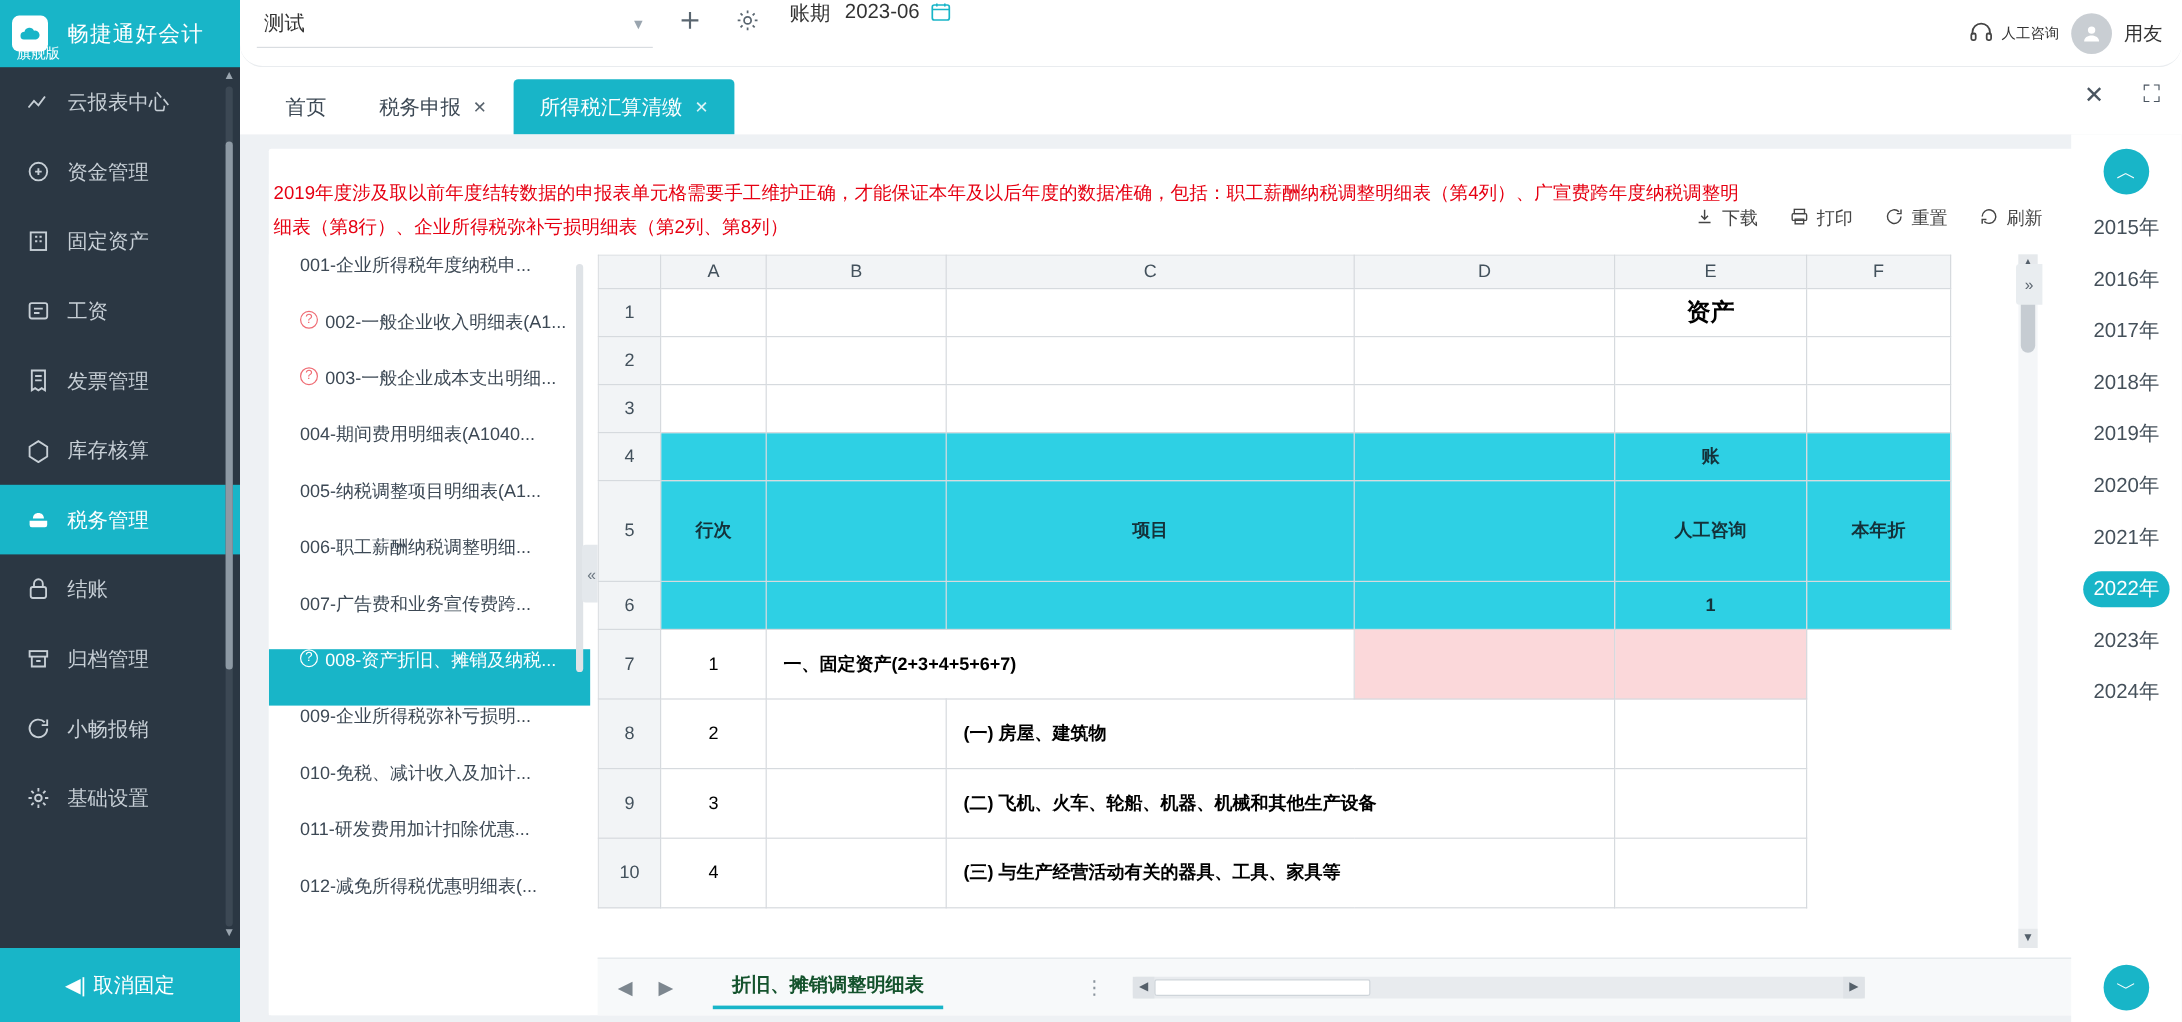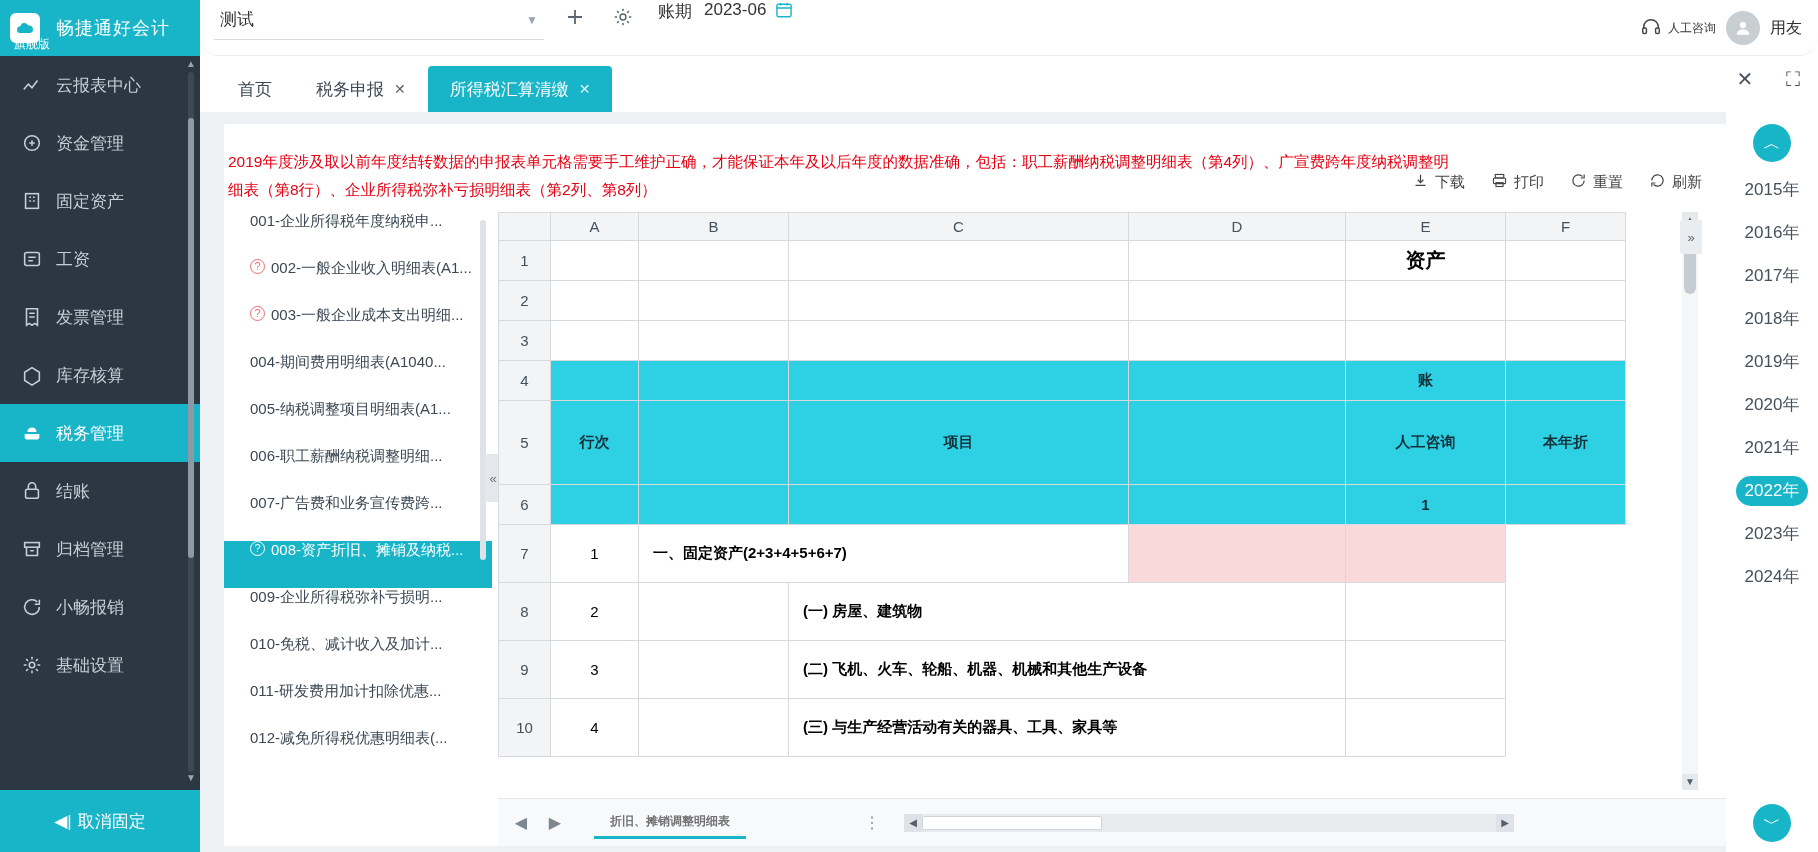--- a/index.html
+++ b/index.html
@@ -147,21 +147,21 @@
   .vscroll .vthumb { position: absolute; top: 14px; left: 2px; width: 12px; height: 68px; background: #c6ccd2; border-radius: 6px; }
   .vscroll .vup, .vscroll .vdn { position: absolute; left: 0; width: 16px; height: 16px; background: #e6e9ec; color: #54606b; font-size: 10px; text-align: center; line-height: 16px; }
   .vscroll .vup { top: 0; } .vscroll .vdn { bottom: 0; }
 
   .sheet-footer {
     position: absolute; left: 274px; right: 0; bottom: 0; height: 48px; background: #f7f9fa;
     border-top: 1px solid #e2e6ea; display: flex; align-items: center; gap: 8px; padding-left: 10px;
   }
   .nav-arrow { width: 26px; height: 26px; display: flex; align-items: center; justify-content: center; color: #7d878f; cursor: pointer; }
   .sheet-tab {
-    margin-left: 18px; padding: 6px 16px; font-size: 12px; font-weight: bold; color: #737373;
+    margin-left: 18px; padding: 6px 16px; font-size: 16px; font-weight: bold; color: #14532d;
     border-bottom: 3px solid #18b5c8; cursor: pointer;
   }
   .dots { margin-left: 110px; color: #8a949c; letter-spacing: 2px; cursor: pointer; }
   .hscroll { margin-left: 14px; width: 610px; height: 18px; background: #e8ebee; border-radius: 3px; position: relative; }
   .hscroll .hthumb { position: absolute; left: 18px; top: 2px; width: 180px; height: 14px; background: #fff; border: 1px solid #cfd5da; border-radius: 2px; }
   .hscroll .ha { position: absolute; top: 0; width: 18px; height: 18px; font-size: 10px; color: #56616b; text-align: center; line-height: 18px; background: #dfe3e7; }
   .hscroll .ha.l { left: 0; } .hscroll .ha.r { right: 0; }
 
   
   .year-rail {

